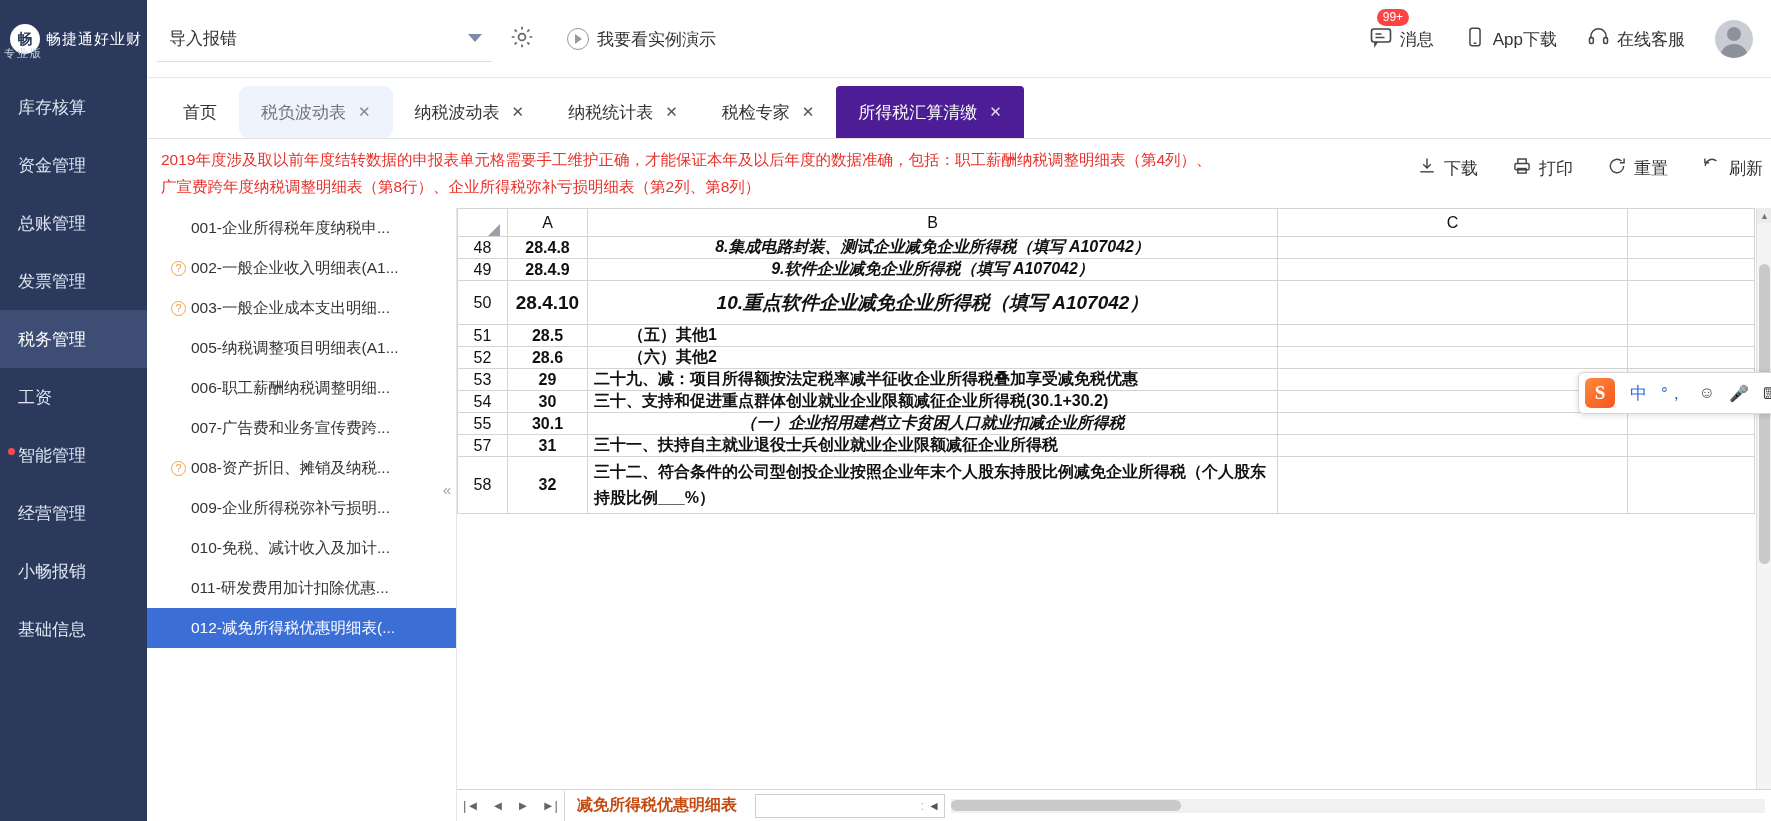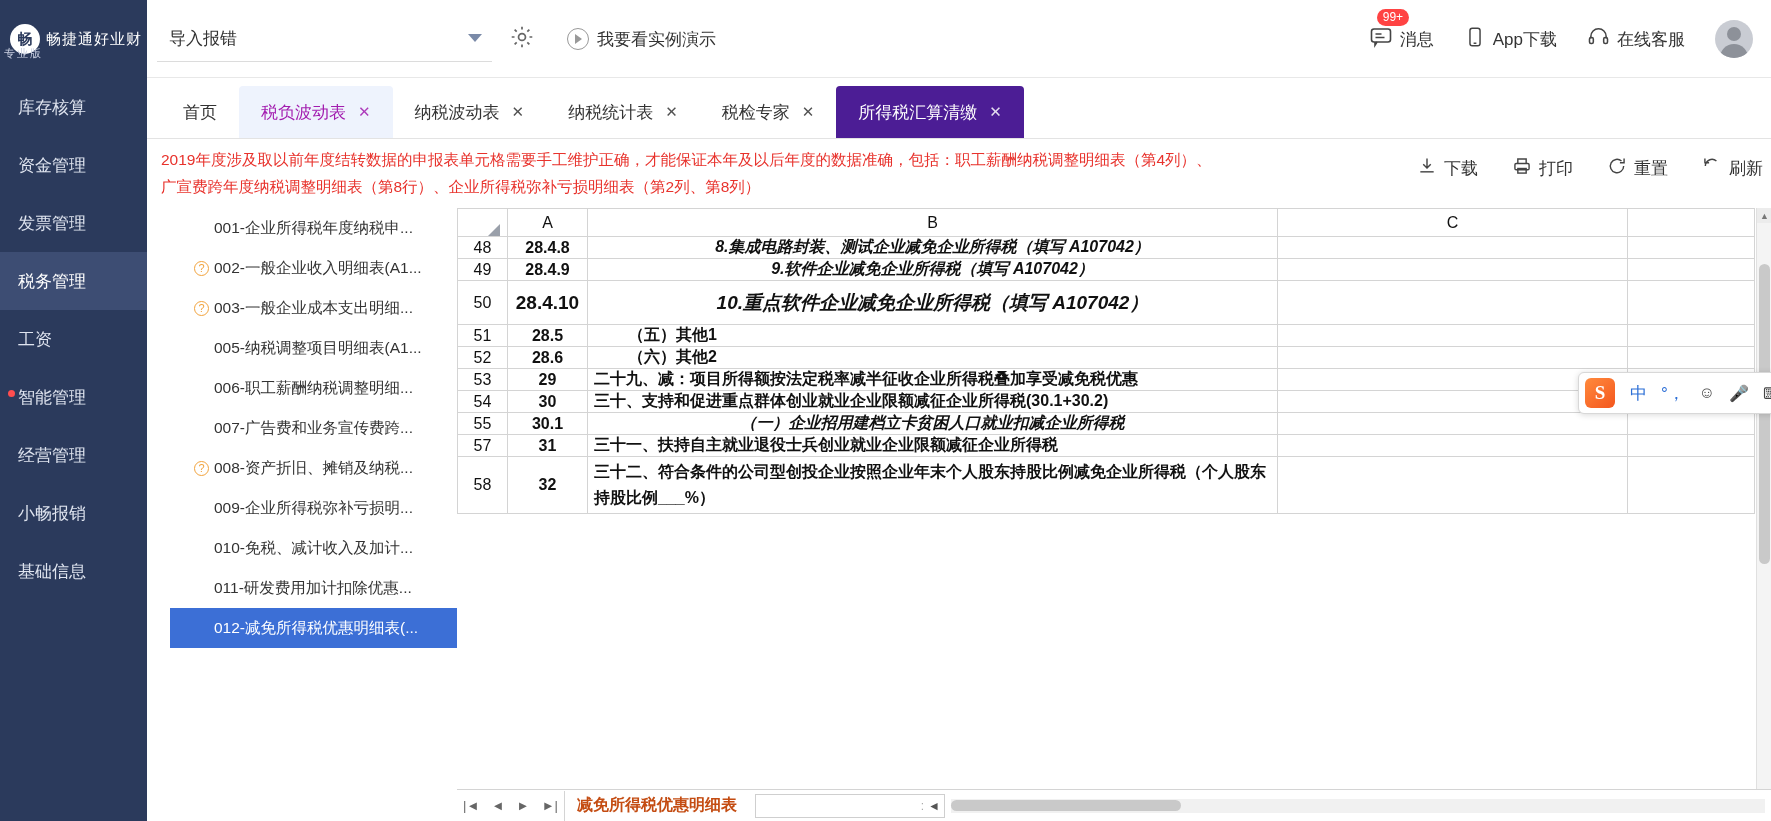--- a/index.html
+++ b/index.html
@@ -100,42 +100,42 @@
   
   #tabs {
     position: absolute; left: 147px; top: 78px; width: 1624px; height: 61px;
     background: #fff; border-bottom: 1px solid #e3e3e3;
     display: flex; align-items: flex-end; padding-left: 14px;
   }
   .tab {
     height: 52px; display: flex; align-items: center; padding: 0 22px;
     font-size: 17px; color: #333; cursor: pointer; border-radius: 4px 4px 0 0;
   }
-  .tab.blue { color: #a21caf; background: #eef3fd; }
+  .tab.blue { color: #737373; background: #eef3fd; border-radius: 9px; }
   .tab.active { background: #4c1d95; color: #fff; }
   .tab .x { margin-left: 12px; font-size: 15px; color: inherit; opacity: .85; }
   
   #notice {
     position: absolute; left: 147px; top: 139px; width: 1624px; height: 69px;
     background: #fff;
   }
   .notice-text {
     position: absolute; left: 14px; top: 7px; width: 1060px;
     color: #e8322c; font-size: 15.5px; line-height: 27px;
   }
   .notice-actions { position: absolute; right: 8px; top: 17px; display: flex; align-items: center; }
   .na {
     display: flex; align-items: center; font-size: 17px; color: #333;
     margin-left: 34px; cursor: pointer;
   }
   .na svg { margin-right: 7px; }
   
   #tree {
     position: absolute; left: 147px; top: 208px; width: 310px; height: 613px;
-    background: #fff; border-right: 1px solid #e6e6e6; margin-left: 23px;
+    background: #fff; border-right: 1px solid #e6e6e6;
   }
   .tree-item {
     height: 40px; display: flex; align-items: center; padding-left: 24px;
     font-size: 15.5px; color: #333; cursor: pointer; white-space: nowrap;
     overflow: hidden;
   }
   .tree-item.sel { background: #3c6fd6; color: #fff; }
   .warn {
     display: inline-flex; width: 15px; height: 15px; border-radius: 50%;
     border: 1.4px solid #f2a33c; color: #f2a33c; font-size: 11px;
@@ -238,20 +238,23 @@
   <div class="logo-wrap">
     <div class="logo-circle">畅</div>
     <div class="logo-text">畅捷通好业财</div>
     <div class="logo-sub">专业版</div>
   </div>
   <div class="side-item">
       <span>库存核算</span>
     </div>
   <div class="side-item">
       <span>资金管理</span>
+    </div>
+  <div class="side-item">
+      <span>总账管理</span>
     </div>
   <div class="side-item">
       <span>发票管理</span>
     </div>
   <div class="side-item active">
       <span>税务管理</span>
     </div>
   <div class="side-item">
       <span>工资</span>
     </div>

